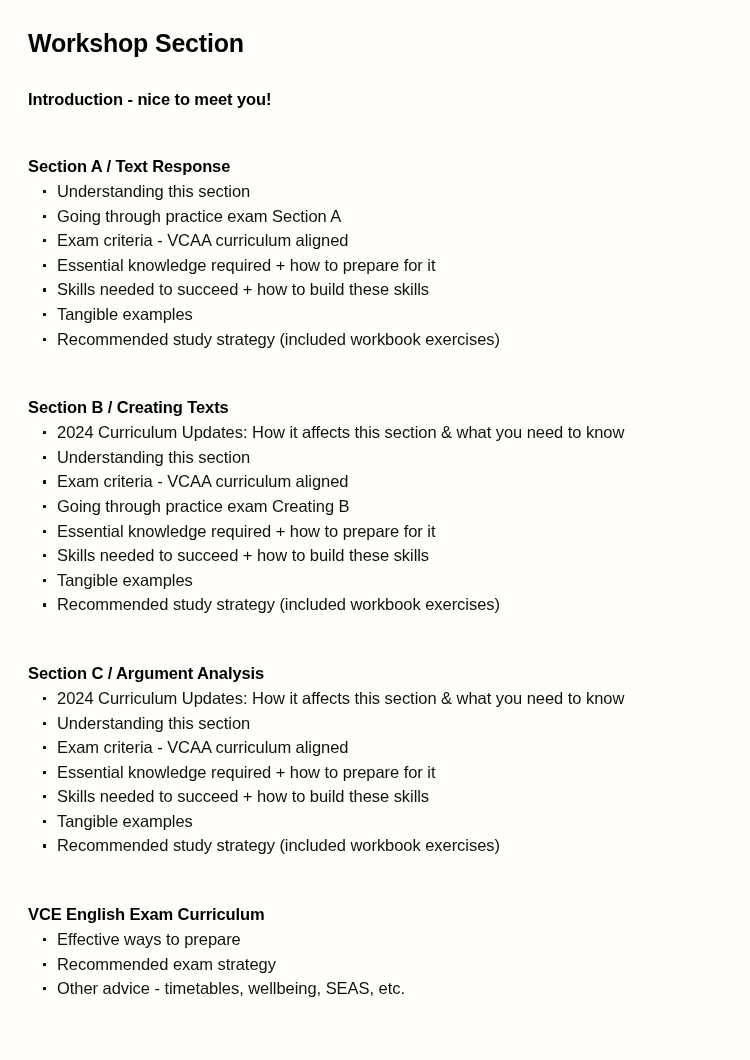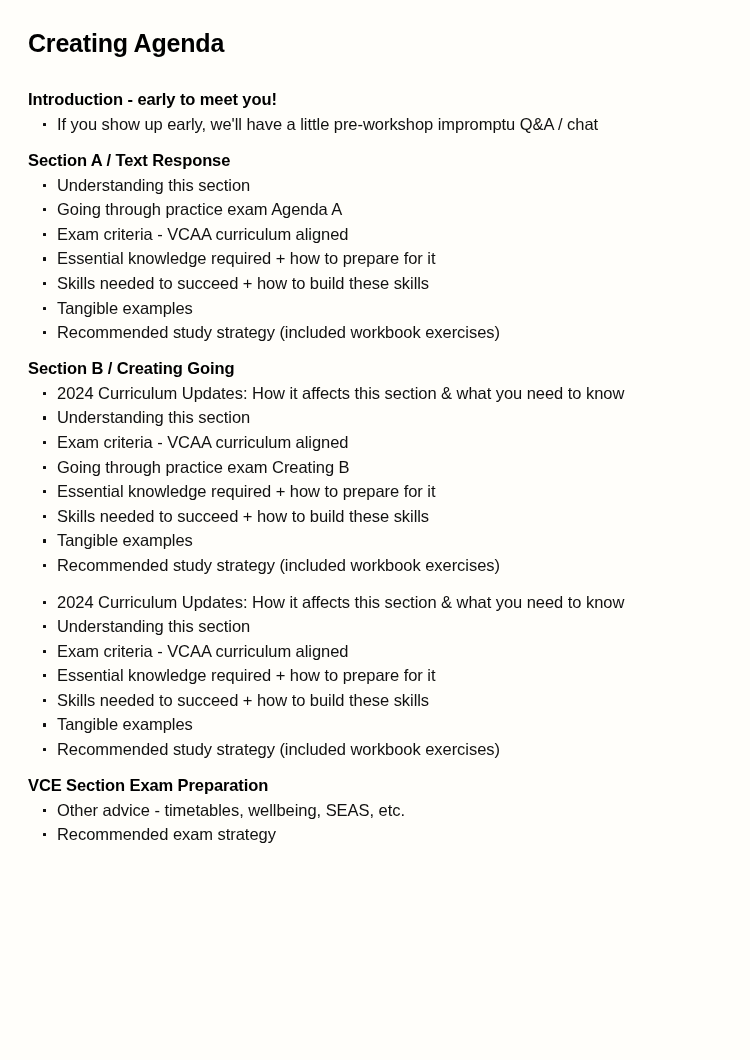--- a/index.html
+++ b/index.html
@@ -28,21 +28,21 @@
     font-size: 25px;
     font-weight: bold;
     letter-spacing: -0.2px;
     line-height: 30px;
     margin: 0 0 0 0;
     padding-top: 6px;
     color: #000;
   }
 
   .section {
-    margin-top: 12px;
+    margin-top: 45px;
   }
   .section:first-of-type {
     margin-top: 30px;
   }
 
   .section-heading {
     font-size: 16.5px;
     font-weight: bold;
     line-height: 22px;
     letter-spacing: -0.1px;
@@ -88,68 +88,66 @@
   }
 
   .li-text {
     display: inline;
   }
 </style>
 </head>
 <body>
 
 <div class="page">
-  <h1 class="doc-title">Creating Agenda</h1>
+  <h1 class="doc-title">Workshop Section</h1>
 
   <div id="sections-container">
       <div class="section">
-        <div class="section-heading">Introduction - early to meet you!</div>
-        <ul class="bullets">
-          <li><span class="bullet-marker"></span><span class="li-text">If you show up early, we'll have a little pre-workshop impromptu Q&amp;A / chat</span></li>
-        </ul>
+        <div class="section-heading">Introduction - nice to meet you!</div>
       </div>
       <div class="section">
         <div class="section-heading">Section A / Text Response</div>
         <ul class="bullets">
           <li><span class="bullet-marker"></span><span class="li-text">Understanding this section</span></li>
-          <li><span class="bullet-marker"></span><span class="li-text">Going through practice exam Agenda A</span></li>
+          <li><span class="bullet-marker"></span><span class="li-text">Going through practice exam Section A</span></li>
           <li><span class="bullet-marker"></span><span class="li-text">Exam criteria - VCAA curriculum aligned</span></li>
           <li><span class="bullet-marker"></span><span class="li-text">Essential knowledge required + how to prepare for it</span></li>
           <li><span class="bullet-marker"></span><span class="li-text">Skills needed to succeed + how to build these skills</span></li>
           <li><span class="bullet-marker"></span><span class="li-text">Tangible examples</span></li>
           <li><span class="bullet-marker"></span><span class="li-text">Recommended study strategy (included workbook exercises)</span></li>
         </ul>
       </div>
       <div class="section">
-        <div class="section-heading">Section B / Creating Going</div>
+        <div class="section-heading">Section B / Creating Texts</div>
         <ul class="bullets">
           <li><span class="bullet-marker"></span><span class="li-text">2024 Curriculum Updates: How it affects this section &amp; what you need to know</span></li>
           <li><span class="bullet-marker"></span><span class="li-text">Understanding this section</span></li>
           <li><span class="bullet-marker"></span><span class="li-text">Exam criteria - VCAA curriculum aligned</span></li>
           <li><span class="bullet-marker"></span><span class="li-text">Going through practice exam Creating B</span></li>
           <li><span class="bullet-marker"></span><span class="li-text">Essential knowledge required + how to prepare for it</span></li>
           <li><span class="bullet-marker"></span><span class="li-text">Skills needed to succeed + how to build these skills</span></li>
           <li><span class="bullet-marker"></span><span class="li-text">Tangible examples</span></li>
           <li><span class="bullet-marker"></span><span class="li-text">Recommended study strategy (included workbook exercises)</span></li>
         </ul>
       </div>
       <div class="section">
+        <div class="section-heading">Section C / Argument Analysis</div>
         <ul class="bullets">
           <li><span class="bullet-marker"></span><span class="li-text">2024 Curriculum Updates: How it affects this section &amp; what you need to know</span></li>
           <li><span class="bullet-marker"></span><span class="li-text">Understanding this section</span></li>
           <li><span class="bullet-marker"></span><span class="li-text">Exam criteria - VCAA curriculum aligned</span></li>
           <li><span class="bullet-marker"></span></li>
           <li><span class="bullet-marker"></span><span class="li-text">Essential knowledge required + how to prepare for it</span></li>
           <li><span class="bullet-marker"></span><span class="li-text">Skills needed to succeed + how to build these skills</span></li>
           <li><span class="bullet-marker"></span><span class="li-text">Tangible examples</span></li>
           <li><span class="bullet-marker"></span><span class="li-text">Recommended study strategy (included workbook exercises)</span></li>
         </ul>
       </div>
       <div class="section">
-        <div class="section-heading">VCE Section Exam Preparation</div>
+        <div class="section-heading">VCE English Exam Curriculum</div>
         <ul class="bullets">
-          <li><span class="bullet-marker"></span></li>
+          <li><span class="bullet-marker"></span><span class="li-text">Effective ways to prepare</span></li>
+          <li><span class="bullet-marker"></span><span class="li-text">Recommended exam strategy</span></li>
           <li><span class="bullet-marker"></span><span class="li-text">Other advice - timetables, wellbeing, SEAS, etc.</span></li>
-          <li><span class="bullet-marker"></span><span class="li-text">Recommended exam strategy</span></li>
         </ul>
       </div>
     </div>
 </div>
 
 </body></html>

